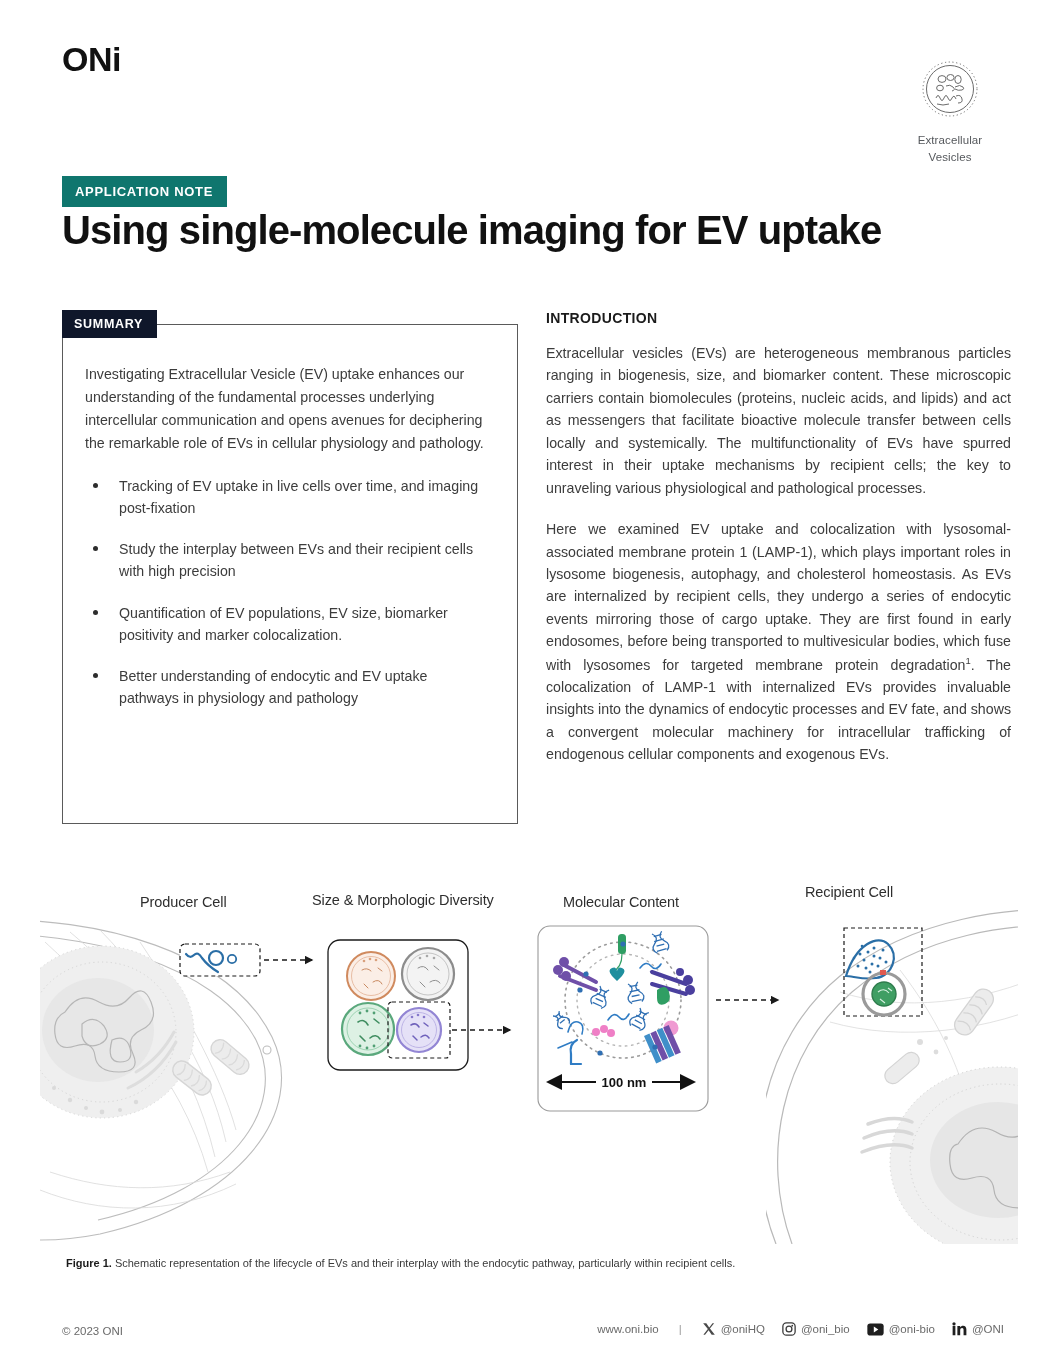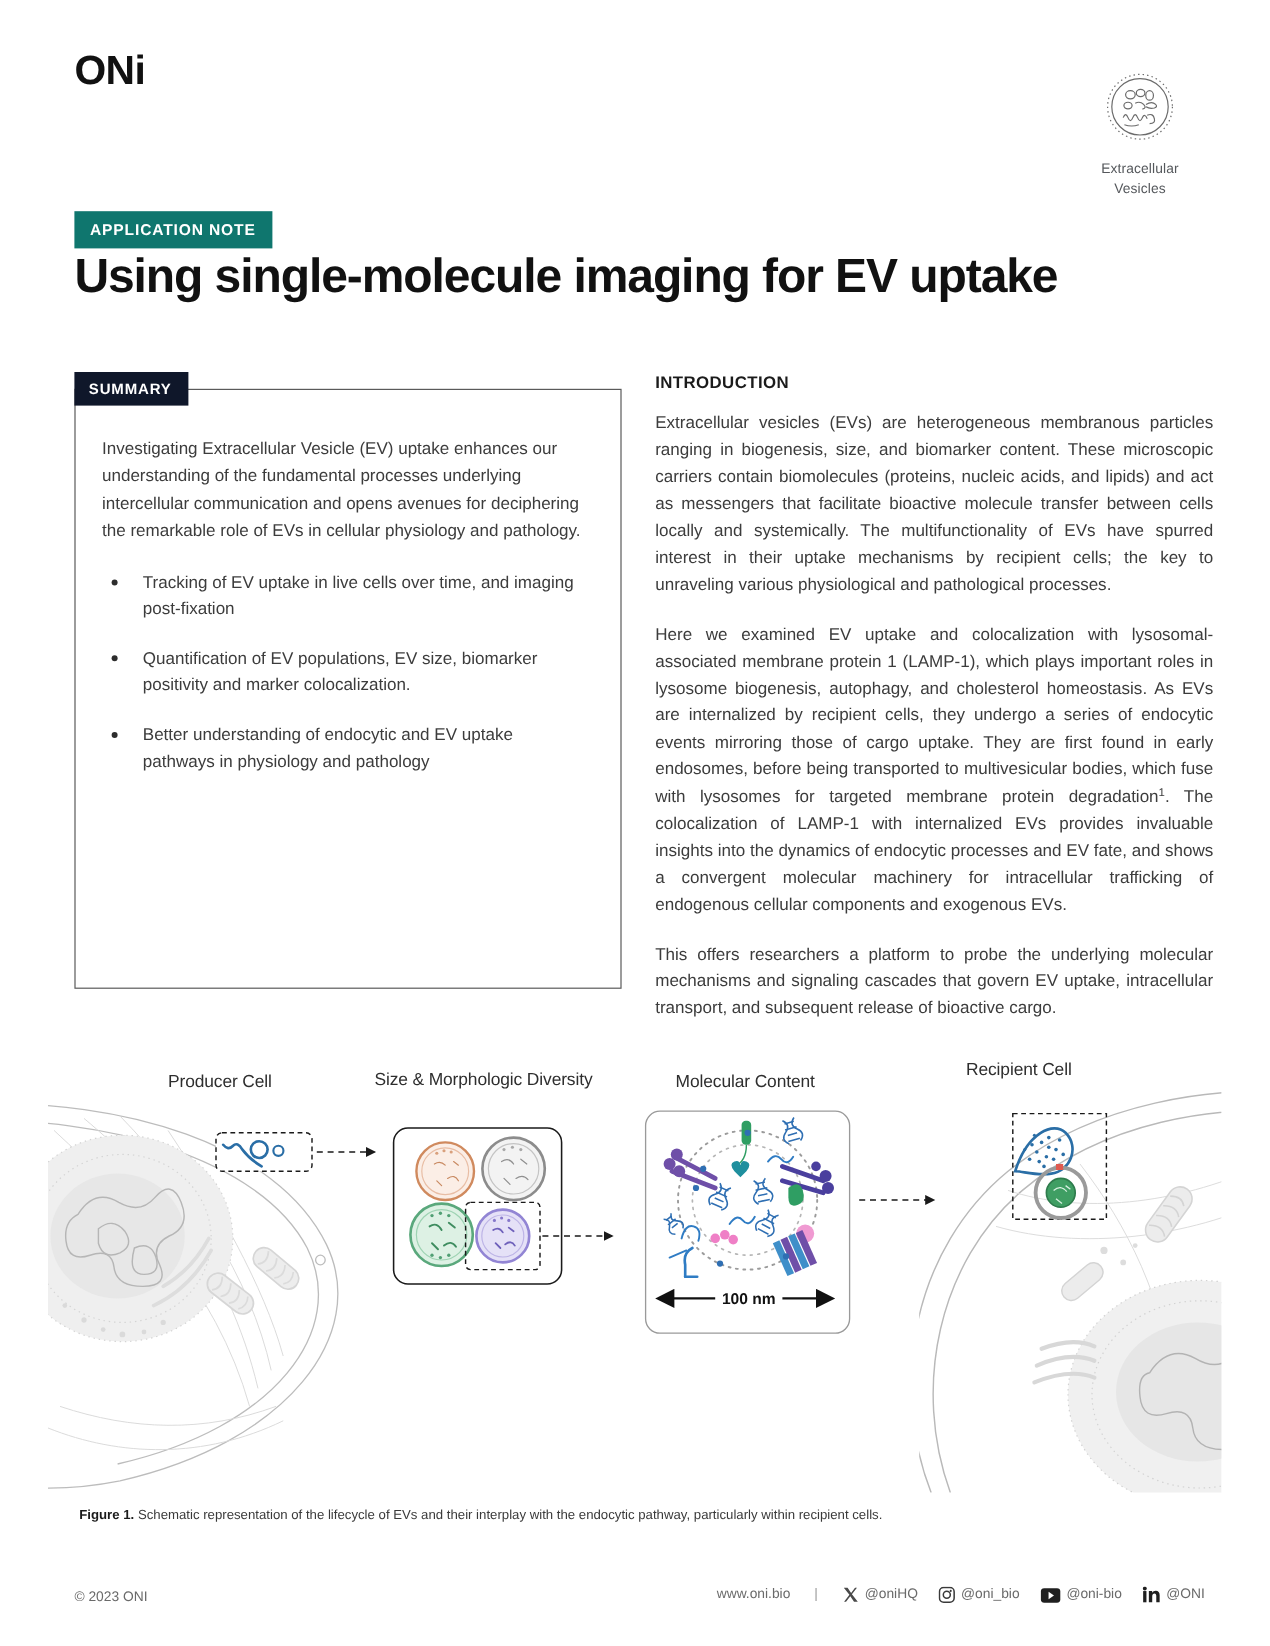--- a/index.html
+++ b/index.html
@@ -256,31 +256,31 @@
   <h1 class="doc-title">Using single-molecule imaging for EV uptake</h1>
 
   <div class="columns">
 
     <div class="col-left">
       <div class="summary-tag">SUMMARY</div>
       <div class="summary-box">
         <p>Investigating Extracellular Vesicle (EV) uptake enhances our understanding of the fundamental processes underlying intercellular communication and opens avenues for deciphering the remarkable role of EVs in cellular physiology and pathology.</p>
         <ul class="bullet-list">
           <li>Tracking of EV uptake in live cells over time, and imaging post-fixation</li>
+          <li>Study the interplay between EVs and their recipient cells with high precision</li>
           <li>Quantification of EV populations, EV size, biomarker positivity and marker colocalization.</li>
           <li>Better understanding of endocytic and EV uptake pathways in physiology and pathology</li>
         </ul>
       </div>
     </div>
 
     <div class="col-right">
       <div class="section-heading">INTRODUCTION</div>
       <p class="intro-para">Extracellular vesicles (EVs) are heterogeneous membranous particles ranging in biogenesis, size, and biomarker content. These microscopic carriers contain biomolecules (proteins, nucleic acids, and lipids) and act as messengers that facilitate bioactive molecule transfer between cells locally and systemically. The multifunctionality of EVs have spurred interest in their uptake mechanisms by recipient cells; the key to unraveling various physiological and pathological processes.</p>
       <p class="intro-para"><span>Here we examined EV uptake and colocalization with lysosomal-associated membrane protein 1 (LAMP-1), which plays important roles in lysosome biogenesis, autophagy, and cholesterol homeostasis. As EVs are internalized by recipient cells, they undergo a series of endocytic events mirroring those of cargo uptake. They are first found in early endosomes, before being transported to multivesicular bodies, which fuse with lysosomes for targeted membrane protein degradation</span><sup>1</sup><span>. The colocalization of LAMP-1 with internalized EVs provides invaluable insights into the dynamics of endocytic processes and EV fate, and shows a convergent molecular machinery for intracellular trafficking of endogenous cellular components and exogenous EVs.</span></p>
-      <p class="intro-para">This offers researchers a platform to probe the underlying molecular mechanisms and signaling cascades that govern EV uptake, intracellular transport, and subsequent release of bioactive cargo.</p>
     </div>
   </div>
 
   <div class="figure-area">
 
     <div class="fig-label l1">Producer Cell</div>
     <div class="fig-label l2">Size &amp; Morphologic Diversity</div>
     <div class="fig-label l3">Molecular Content</div>
     <div class="fig-label l4">Recipient Cell</div>
 

